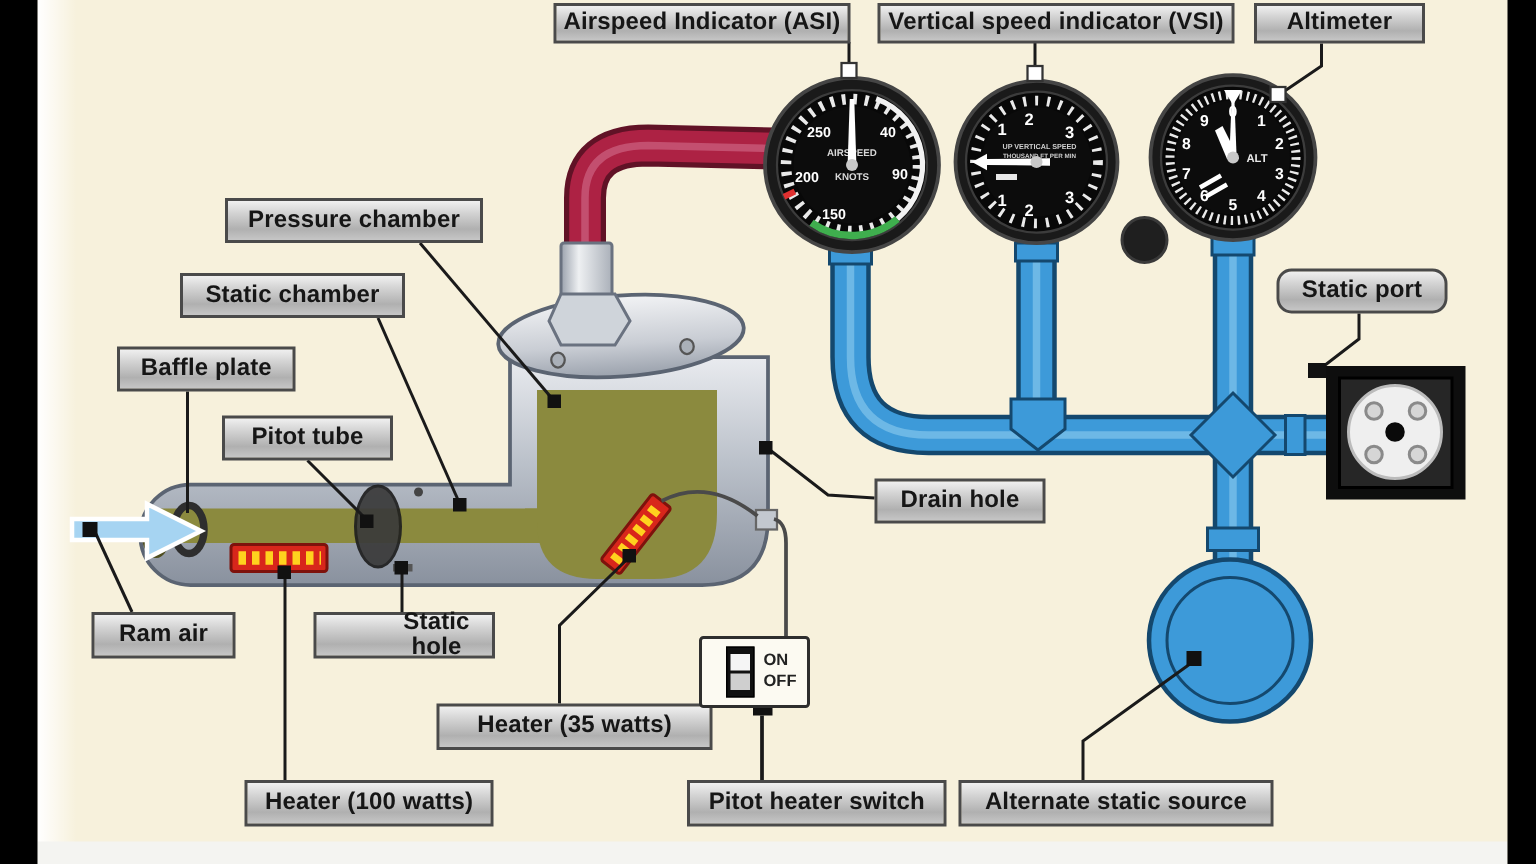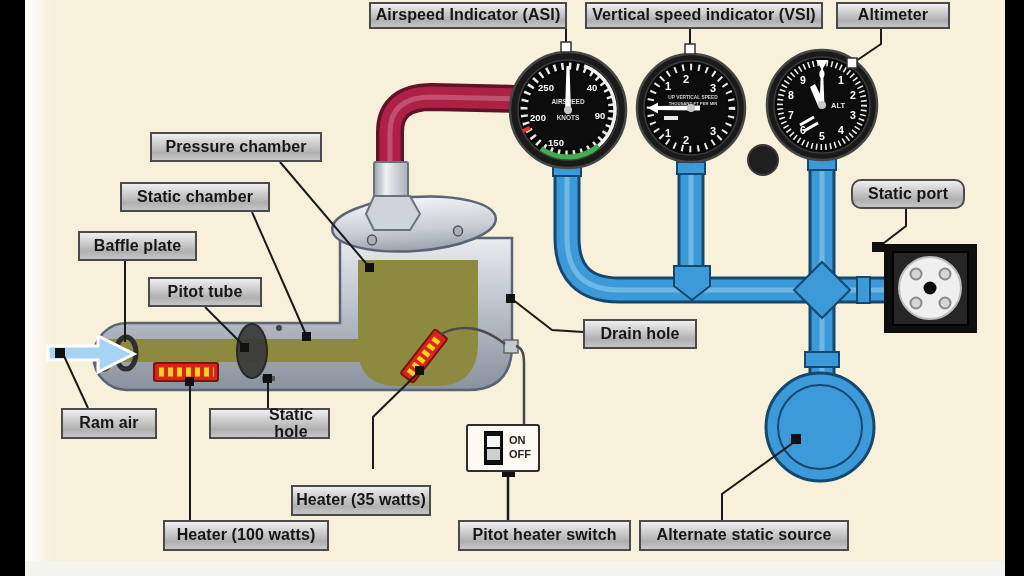--- a/index.html
+++ b/index.html
@@ -250,21 +250,21 @@
 
   <div class="lbl" style="left:369px;top:2px;width:198px;height:27px;">Airspeed Indicator (ASI)</div>
   <div class="lbl" style="left:585px;top:2px;width:238px;height:27px;">Vertical speed indicator (VSI)</div>
   <div class="lbl" style="left:836px;top:2px;width:114px;height:27px;">Altimeter</div>
   <div class="lbl" style="left:150px;top:132px;width:172px;height:30px;">Pressure chamber</div>
   <div class="lbl" style="left:120px;top:182px;width:150px;height:30px;">Static chamber</div>
   <div class="lbl" style="left:78px;top:231px;width:119px;height:30px;">Baffle plate</div>
   <div class="lbl" style="left:148px;top:277px;width:114px;height:30px;">Pitot tube</div>
   <div class="lbl" style="left:61px;top:408px;width:96px;height:31px;">Ram air</div>
   <div class="lbl" style="left:209px;top:408px;width:121px;height:31px;padding-left:43px;">Static hole</div>
-  <div class="lbl" style="left:291px;top:485px;width:140px;height:31px;">Heater (35 watts)</div>
+  <div class="lbl" style="left:291px;top:469px;width:184px;height:31px;">Heater (35 watts)</div>
   <div class="lbl" style="left:163px;top:520px;width:166px;height:31px;">Heater (100 watts)</div>
   <div class="lbl" style="left:446px;top:520px;width:173px;height:31px;margin-left:12px;">Pitot heater switch</div>
   <div class="lbl" style="left:639px;top:520px;width:210px;height:31px;">Alternate static source</div>
   <div class="lbl" style="left:583px;top:319px;width:114px;height:30px;">Drain hole</div>
   <div class="lbl" style="left:851px;top:179px;width:114px;height:30px;border-radius:10px;">Static port</div>
 
   <div class="switchbox">
     <div class="toggle">
       <div class="t1"></div>
         <div class="t2"></div>

